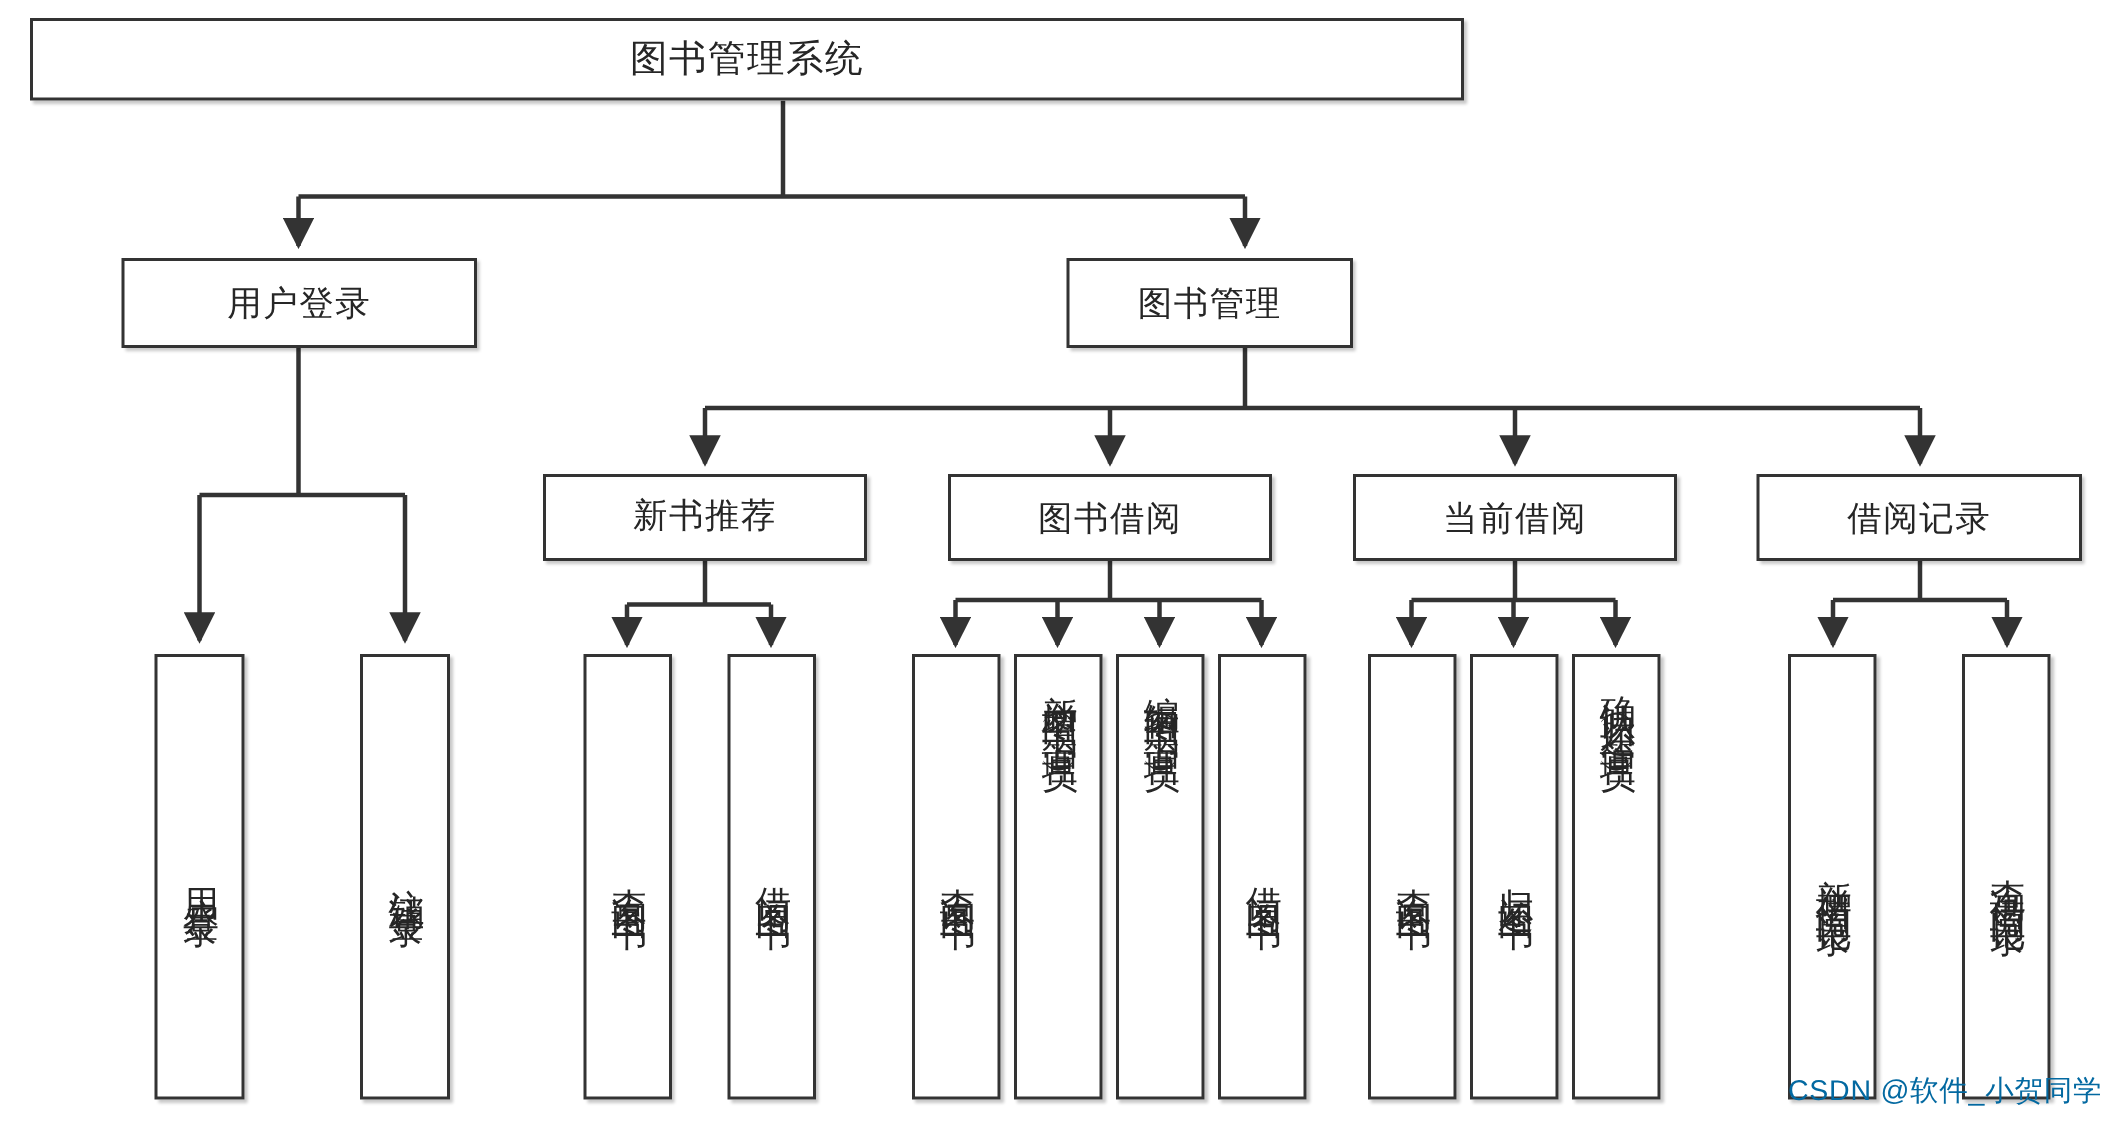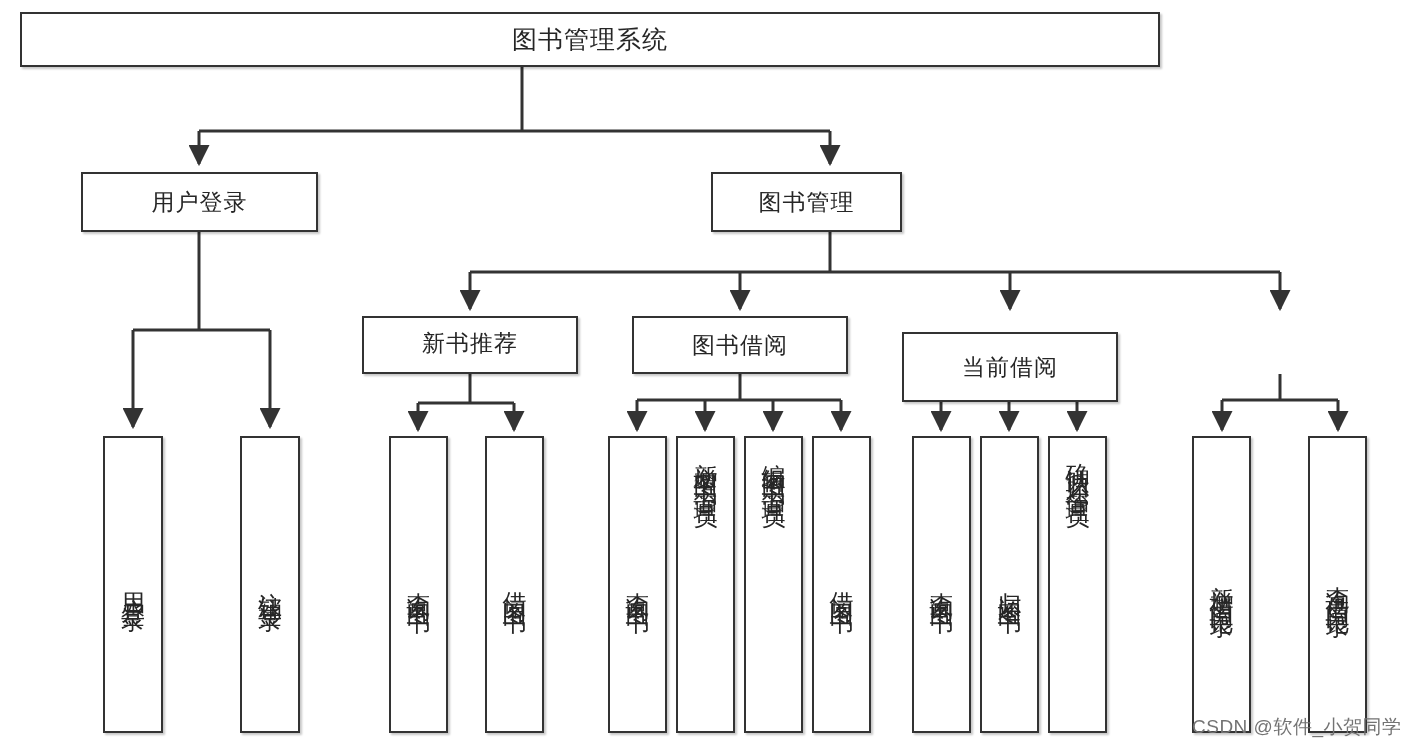--- a/index.html
+++ b/index.html
@@ -68,21 +68,21 @@
   
   .node.vert.mid {
     align-items: center;
     padding-top: 0;
   }
   .watermark {
     position: absolute;
     left: 1192px;
     top: 714px;
     font-size: 19px;
-    color: #737373;
+    color: #0369a1;
     letter-spacing: 0.5px;
     white-space: nowrap;
     z-index: 3;
   }
 </style>
 </head>
 <body>
 
 <div id="canvas">
 
@@ -129,39 +129,42 @@
       <path d="M 1009 400 L 1009 430" marker-end="url(#arrow)"></path>
       <path d="M 1077 400 L 1077 430" marker-end="url(#arrow)"></path>
 
       <path d="M 1280 374 L 1280 400"></path>
       <path d="M 1222 400 L 1338 400"></path>
       <path d="M 1222 400 L 1222 430" marker-end="url(#arrow)"></path>
       <path d="M 1338 400 L 1338 430" marker-end="url(#arrow)"></path>
     </g>
   </svg>
 
-  <div class="node title" style="left:20px; top:12px; width:1140px; height:55px;">
+  <div class="node title" style="left:20px; top:12px; width:956px; height:55px;">
     <span class="lbl">图书管理系统</span>
   </div>
 
   <div class="node horiz" style="left:81px; top:172px; width:237px; height:60px;">
     <span class="lbl">用户登录</span>
   </div>
   <div class="node horiz" style="left:711px; top:172px; width:191px; height:60px;">
     <span class="lbl">图书管理</span>
   </div>
 
   <div class="node horiz" style="left:362px; top:316px; width:216px; height:58px;font-family:Liberation Mono, monospace;">
     <span class="lbl">新书推荐</span>
   </div>
   <div class="node horiz" style="left:632px; top:316px; width:216px; height:58px;">
     <span class="lbl">图书借阅</span>
   </div>
-  <div class="node horiz" style="left:902px; top:332px; width:216px; height:70px;">
+  <div class="node horiz" style="left:902px; top:316px; width:216px; height:58px;">
     <span class="lbl">当前借阅</span>
+  </div>
+  <div class="node horiz" style="left:1171px; top:316px; width:217px; height:58px;">
+    <span class="lbl">借阅记录</span>
   </div>
 
   <div class="node vert mid" style="left:103px; top:436px; width:60px; height:297px;">
     <span class="lbl">用户登录</span>
   </div>
   <div class="node vert mid" style="left:240px; top:436px; width:60px; height:297px;">
     <span class="lbl">注销登录</span>
   </div>
 
   <div class="node vert mid" style="left:389px; top:436px; width:59px; height:297px;">

